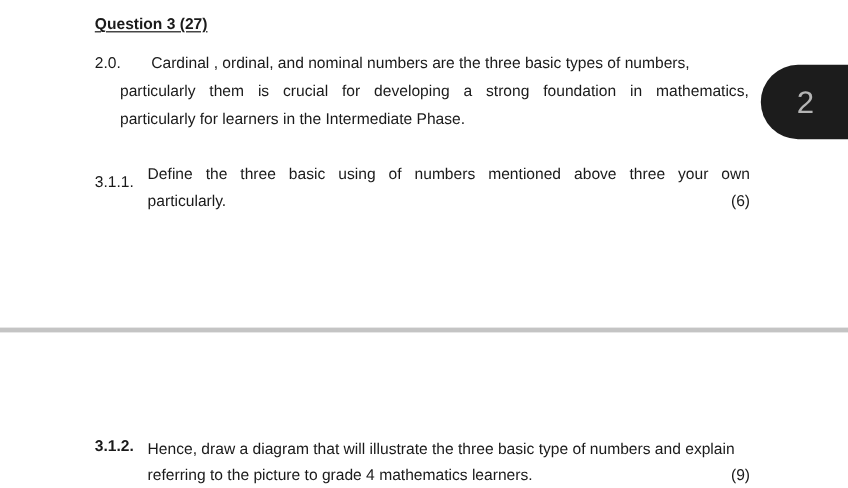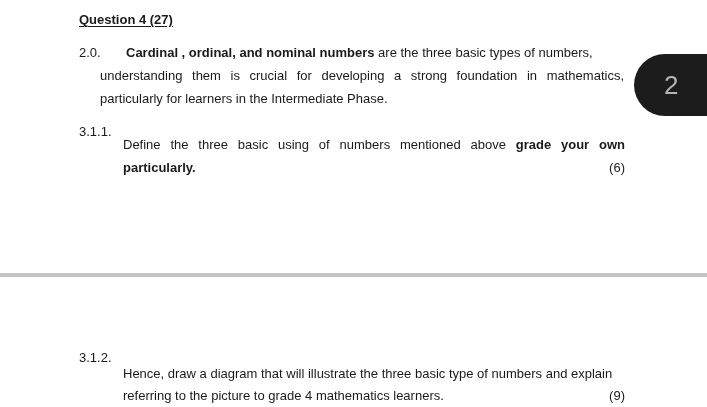--- a/index.html
+++ b/index.html
@@ -50,21 +50,21 @@
     }
     .q-line {
       position: absolute;
       font-size: 13px;
       white-space: nowrap;
     }
     .just {
       text-align: justify;
       text-align-last: justify;
     }
-    b { font-weight: bold; }
+    b { font-weight: normal; }
 
     .marks {
       position: absolute;
       font-size: 13px;
       text-align: right;
     }
 
     .page-badge {
       position: absolute;
       left: 634px;
@@ -84,38 +84,38 @@
       margin-left: 30px;
     }
   </style>
 </head>
 <body>
 
 <div class="page page-top"></div>
 <div class="separator"></div>
 <div class="page page-bottom"></div>
 
-<div class="heading">Question 4 (27)</div>
+<div class="heading">Question 3 (27)</div>
 
 <div class="q-num" style="left:79px; top:45px;">2.0.</div>
 <div class="q-line" style="left:126px; top:45px; width:498px;">
   <b>Cardinal , ordinal, and nominal numbers</b><span> are the three basic types of numbers,</span>
 </div>
-<div class="q-line just" style="left:100px; top:68px; width:524px; white-space:normal;">understanding them is crucial for developing a strong foundation in mathematics,</div>
+<div class="q-line just" style="left:100px; top:68px; width:524px; white-space:normal;">particularly them is crucial for developing a strong foundation in mathematics,</div>
 <div class="q-line" style="left:100px; top:91px;">particularly for learners in the Intermediate Phase.</div>
 
-<div class="q-num" style="left:79px; top:124px;">3.1.1.</div>
+<div class="q-num" style="left:79px; top:144px;">3.1.1.</div>
 <div class="q-line just" style="left:123px; top:137px; width:502px; white-space:normal;">
-  <span>Define the three basic using of numbers mentioned above </span><b>grade your own</b>
+  <span>Define the three basic using of numbers mentioned above </span><b>three your own</b>
 </div>
 <div class="q-line" style="left:123px; top:160px;">
   <b>particularly.</b>
 </div>
 <div class="marks" style="left:560px; top:160px; width:65px;">(6)</div>
 
-<div class="q-num" style="left:79px; top:350px;">3.1.2.</div>
+<div class="q-num" style="left:79px; top:364px;font-weight:bold;">3.1.2.</div>
 <div class="q-line" style="left:123px; top:366px;text-align:center;">Hence, draw a diagram that will illustrate the three basic type of numbers and explain</div>
 <div class="q-line" style="left:123px; top:388px;">referring to the picture to grade 4 mathematics learners.</div>
 <div class="marks" style="left:560px; top:388px; width:65px;">(9)</div>
 
 <div class="page-badge">
   <span>2</span>
 </div>
 
 </body></html>

